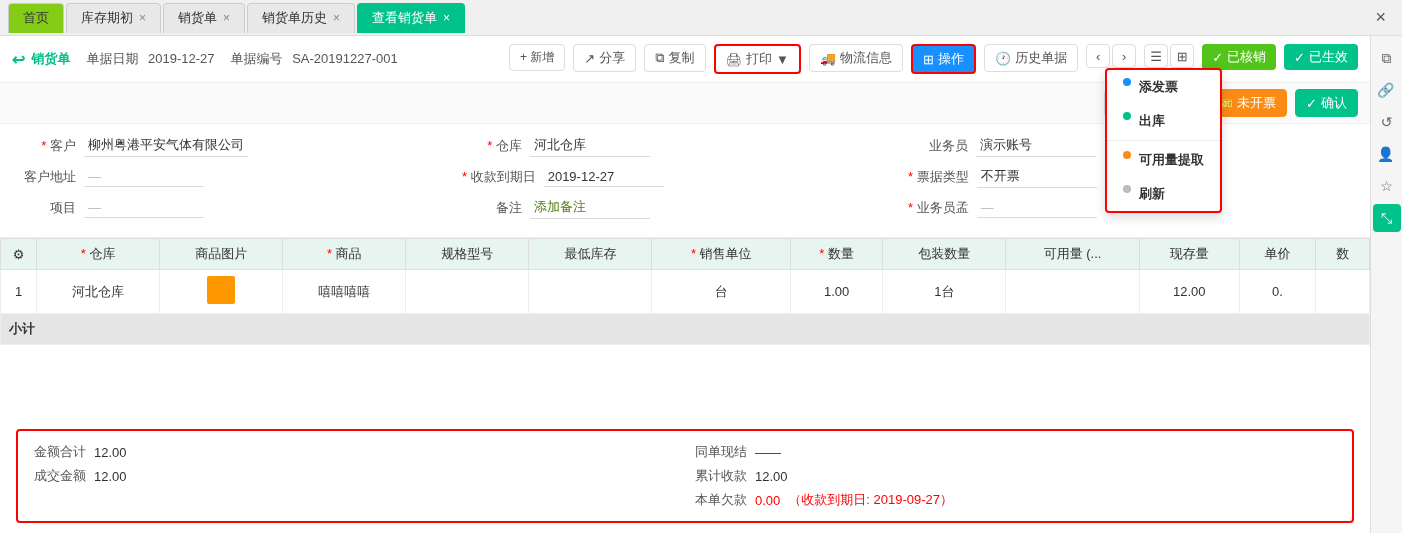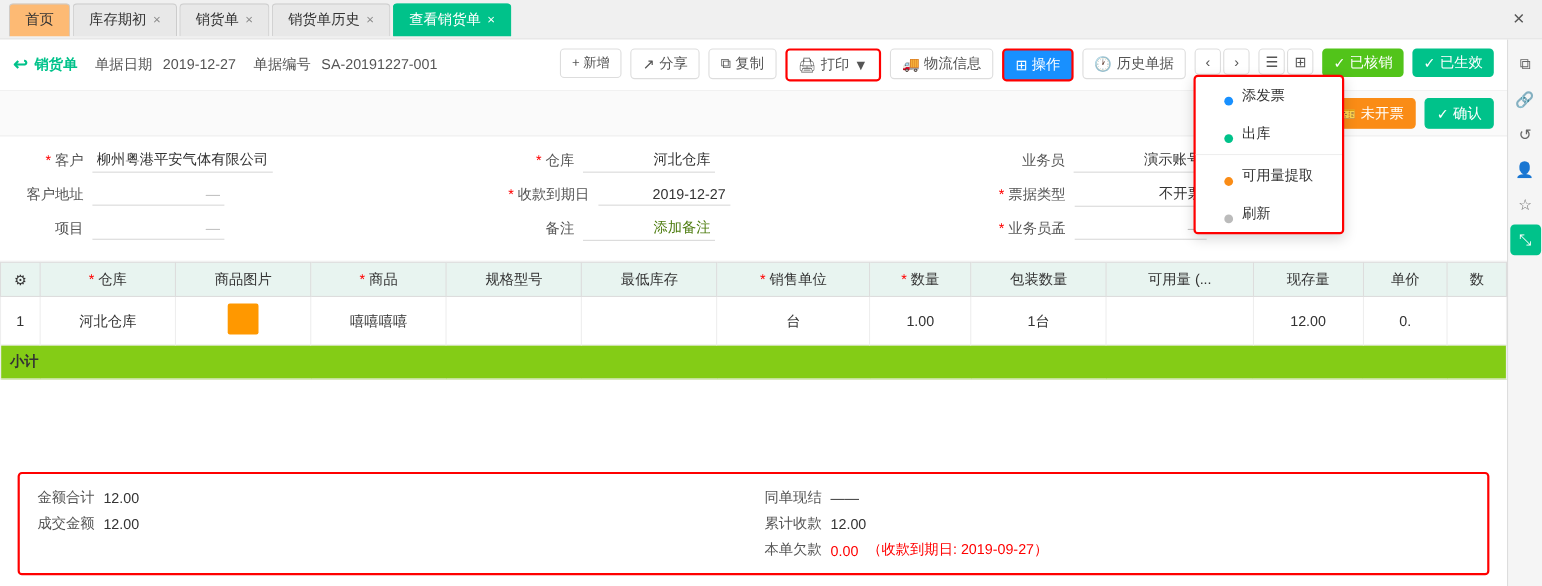--- a/index.html
+++ b/index.html
@@ -29,21 +29,21 @@
       font-size: 13px;
       color: #333;
     }
     .tab.active {
       background: #00c28a;
       color: #fff;
       border-color: #00c28a;
     }
     .tab .close-icon { font-size: 12px; color: #888; cursor: pointer; }
     .tab.active .close-icon { color: #fff; }
-    .tab-home { background: #fdba74; text-align: center; }
+    .tab-home { background: #84cc16; text-align: center; }
     .close-btn-right {
       margin-left: auto;
       font-size: 18px;
       cursor: pointer;
       color: #555;
       padding: 0 8px;
     }
 
     
     .main-container {
@@ -174,21 +174,20 @@
     }
     .form-label.required::before {
       content: '* ';
       color: red;
     }
     .form-value {
       color: #333;
       border-bottom: 1px solid #d9d9d9;
       padding: 2px 4px;
       min-width: 120px;
-      text-align: right;
     }
     .form-value.empty { color: #bbb; }
 
     
     .table-wrap {
       flex: 1;
       overflow: auto;
     }
     table {
       width: 100%;
@@ -208,21 +207,21 @@
       content: '* ';
       color: red;
     }
     tbody tr td {
       border: 1px solid #eee;
       padding: 6px 8px;
       text-align: center;
       color: #333;
     }
     tbody tr.subtotal td {
-      background: #84cc16;
+      background: #e5e5e5;
       font-weight: bold;
     }
     .gear-col { width: 36px; background: #e8f4f0; }
 
     
     .bottom-info {
       border: 2px solid red;
       margin: 10px 16px;
       padding: 12px 16px;
       border-radius: 4px;
@@ -282,26 +281,27 @@
       right: 180px;
       background: #fff;
       border: 2px solid red;
       border-radius: 4px;
       box-shadow: 0 4px 12px rgba(0,0,0,0.15);
       z-index: 100;
       min-width: 100px;
     }
     .dropdown-item {
       display: flex;
-      align-items: flex-end;
+      align-items: flex-start;
       gap: 8px;
-      padding: 8px 26px;
+      padding: 8px 16px;
       cursor: pointer;
       color: #333;
       font-size: 13px;
+      font-weight: bold;
     }
     .dropdown-dot {
       width: 8px;
       height: 8px;
       border-radius: 50%;
       display: inline-block;
     }
     .dot-blue { background: #1890ff; }
     .dot-teal { background: #00c28a; }
     .dot-orange { background: #fa8c16; }

